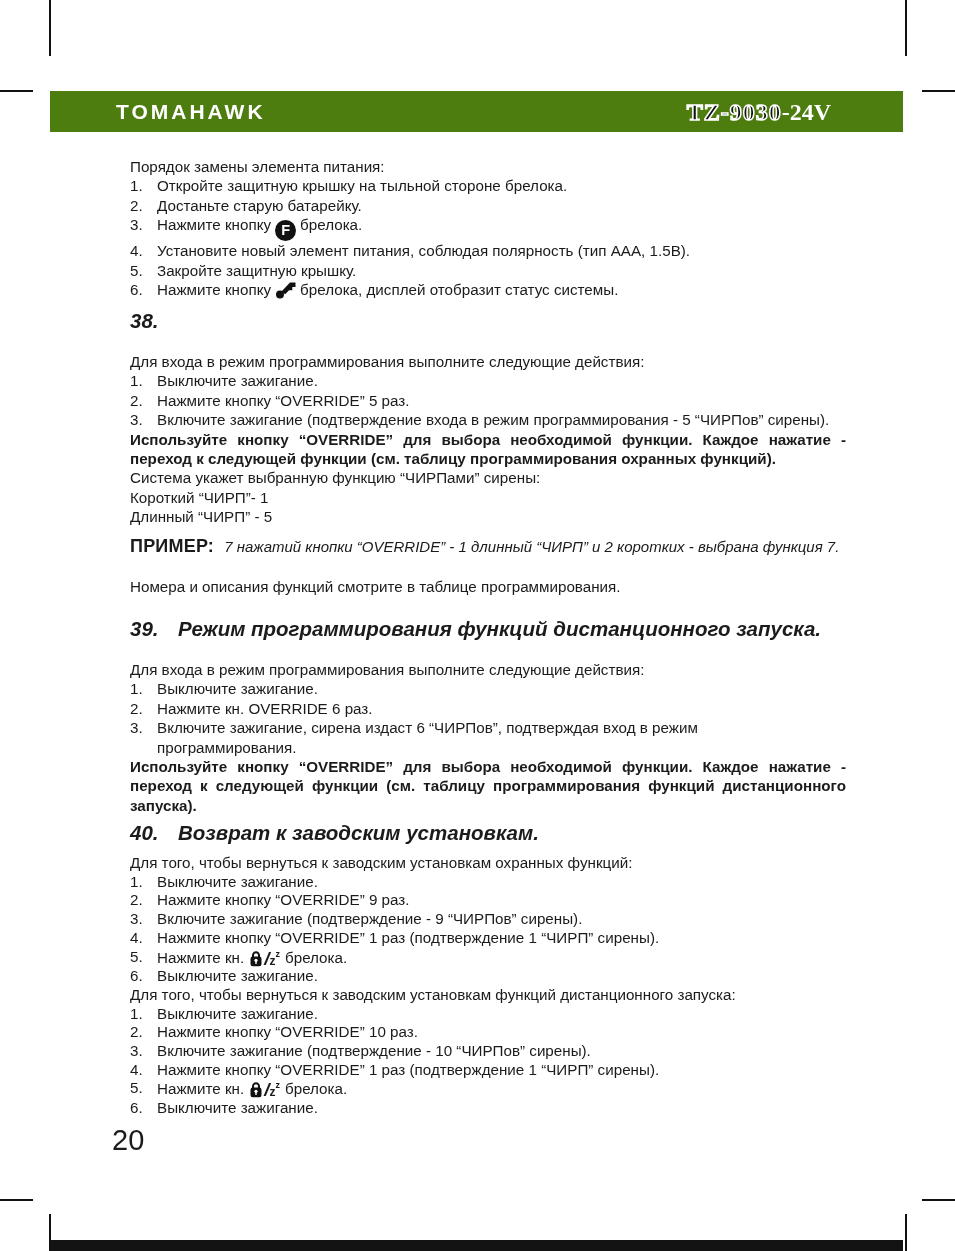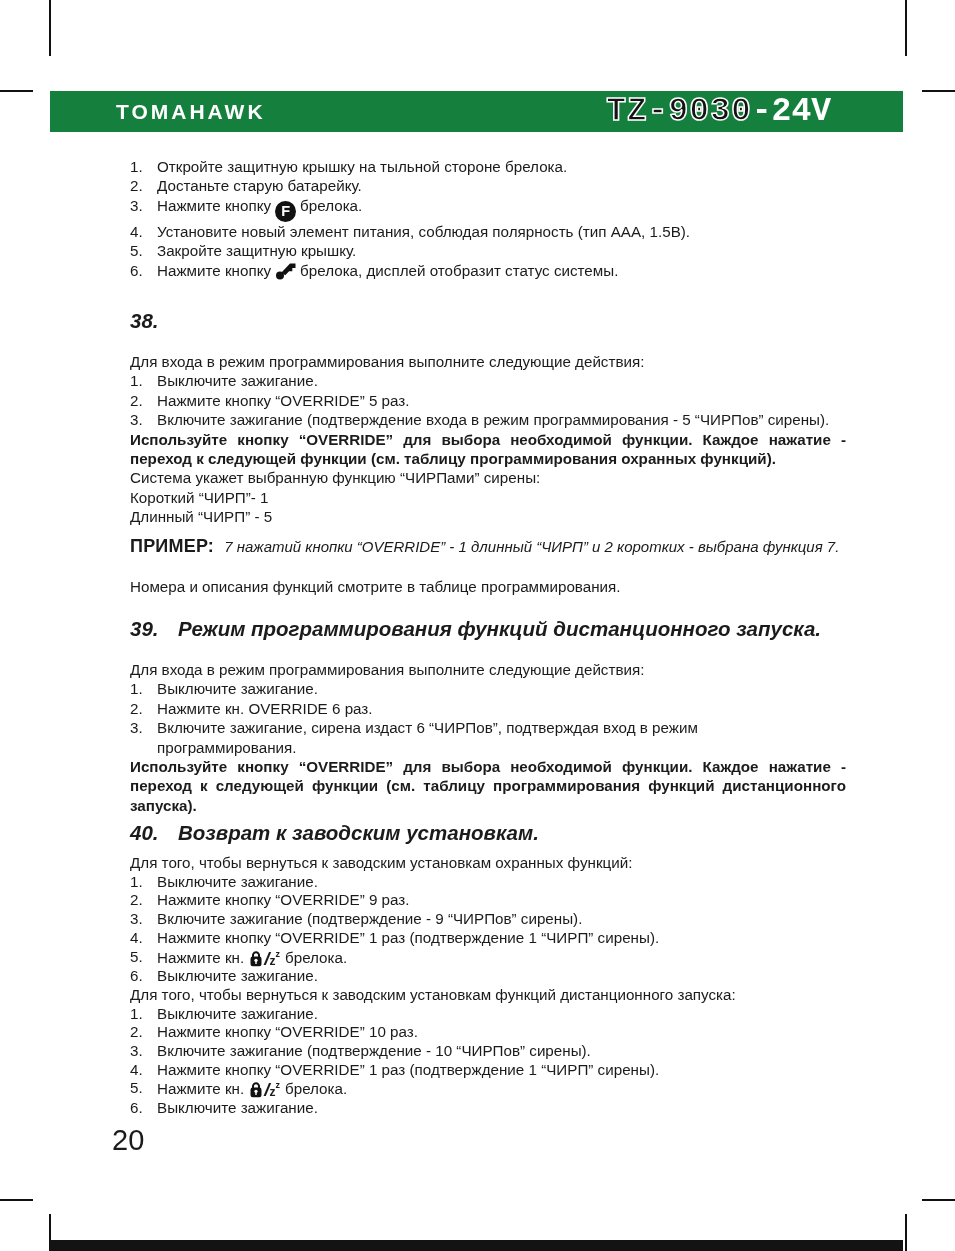--- a/index.html
+++ b/index.html
@@ -14,25 +14,25 @@
   .crop.h-tl { left:0; top:90px; width:33px; height:2px; }
   .crop.h-tr { left:922px; top:90px; width:33px; height:2px; }
   .crop.h-bl { left:0; top:1199px; width:33px; height:2px; }
   .crop.h-br { left:922px; top:1199px; width:33px; height:2px; }
   .crop.v-bl { left:49px; top:1214px; width:2px; height:37px; }
   .crop.v-br { left:905px; top:1214px; width:2px; height:37px; }
 
   
   .topbar {
     position:absolute; left:50px; top:91px; width:853px; height:41px;
-    background:#15803d; display:flex; align-items:center; justify-content:space-between;
+    background:#4d7c0f; display:flex; align-items:center; justify-content:space-between;
     padding:0 72px 0 66px; box-sizing:border-box;
   }
   .brand { color:#fff; font-weight:bold; font-size:21px; letter-spacing:3px; }
-  .model { font-family:Liberation Mono, monospace; font-weight:bold; font-size:33px; color:#fff; line-height:1; white-space:nowrap; }
+  .model { font-family:Liberation Serif, serif; font-weight:bold; font-size:24px; color:#fff; line-height:1; white-space:nowrap; }
   .model .outline { color:#131313; -webkit-text-stroke:1.5px #fff; letter-spacing:1px; }
   .model .solid { color:#fff; }
 
   
   .blk { position:absolute; left:130px; width:716px; font-size:15.2px; line-height:19.4px; }
   .li { display:flex; }
   .li .num { flex:0 0 27px; width:27px; }
   .li .tx { flex:1; }
   .just { text-align:justify;font-weight:bold; }
 
@@ -74,20 +74,21 @@
   <div class="crop h-br"></div>
   <div class="crop v-bl"></div>
   <div class="crop v-br"></div>
 
   <div class="topbar">
     <span class="brand">TOMAHAWK</span>
     <span class="model"><span class="outline">TZ-9030</span><span class="solid">-24V</span></span>
   </div>
 
   <div class="blk" style="top:157px;">
+    <div>Порядок замены элемента питания:</div>
     <div class="li">
       <span class="num">1.</span>
       <span class="tx">Откройте защитную крышку на тыльной стороне брелока.</span>
     </div>
     <div class="li">
       <span class="num">2.</span>
       <span class="tx">Достаньте старую батарейку.</span>
     </div>
     <div class="li">
       <span class="num">3.</span>

